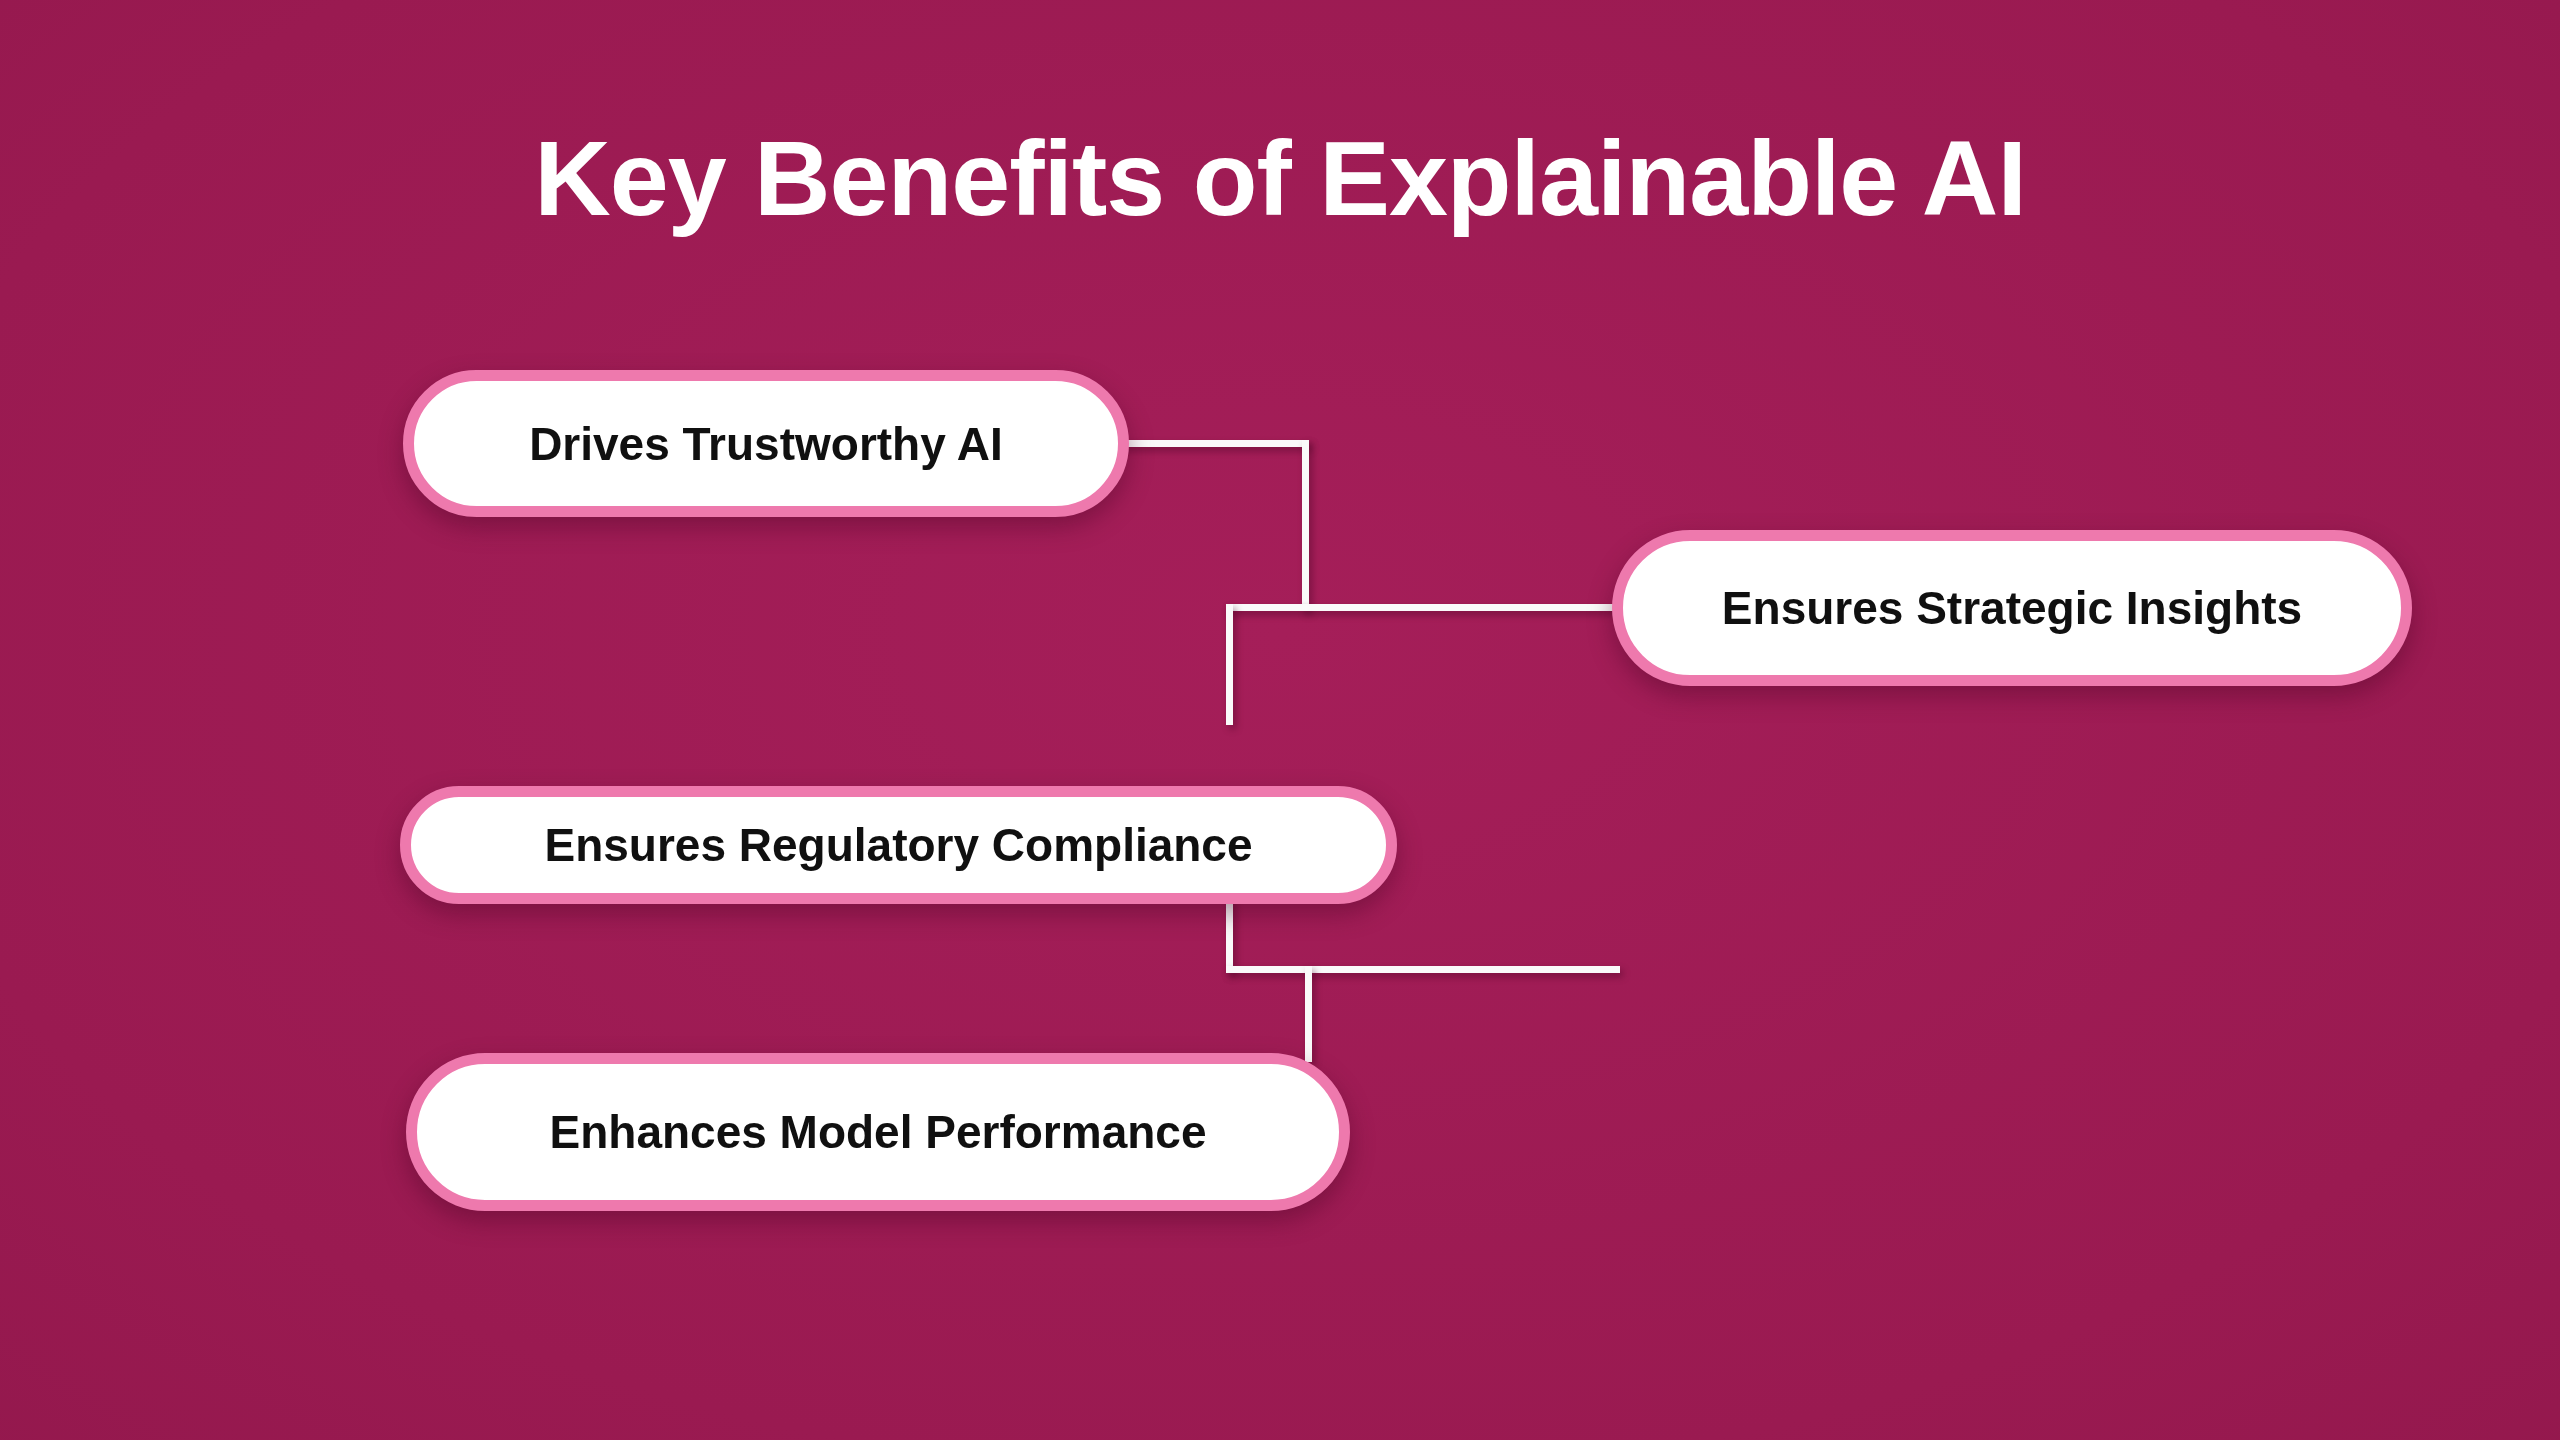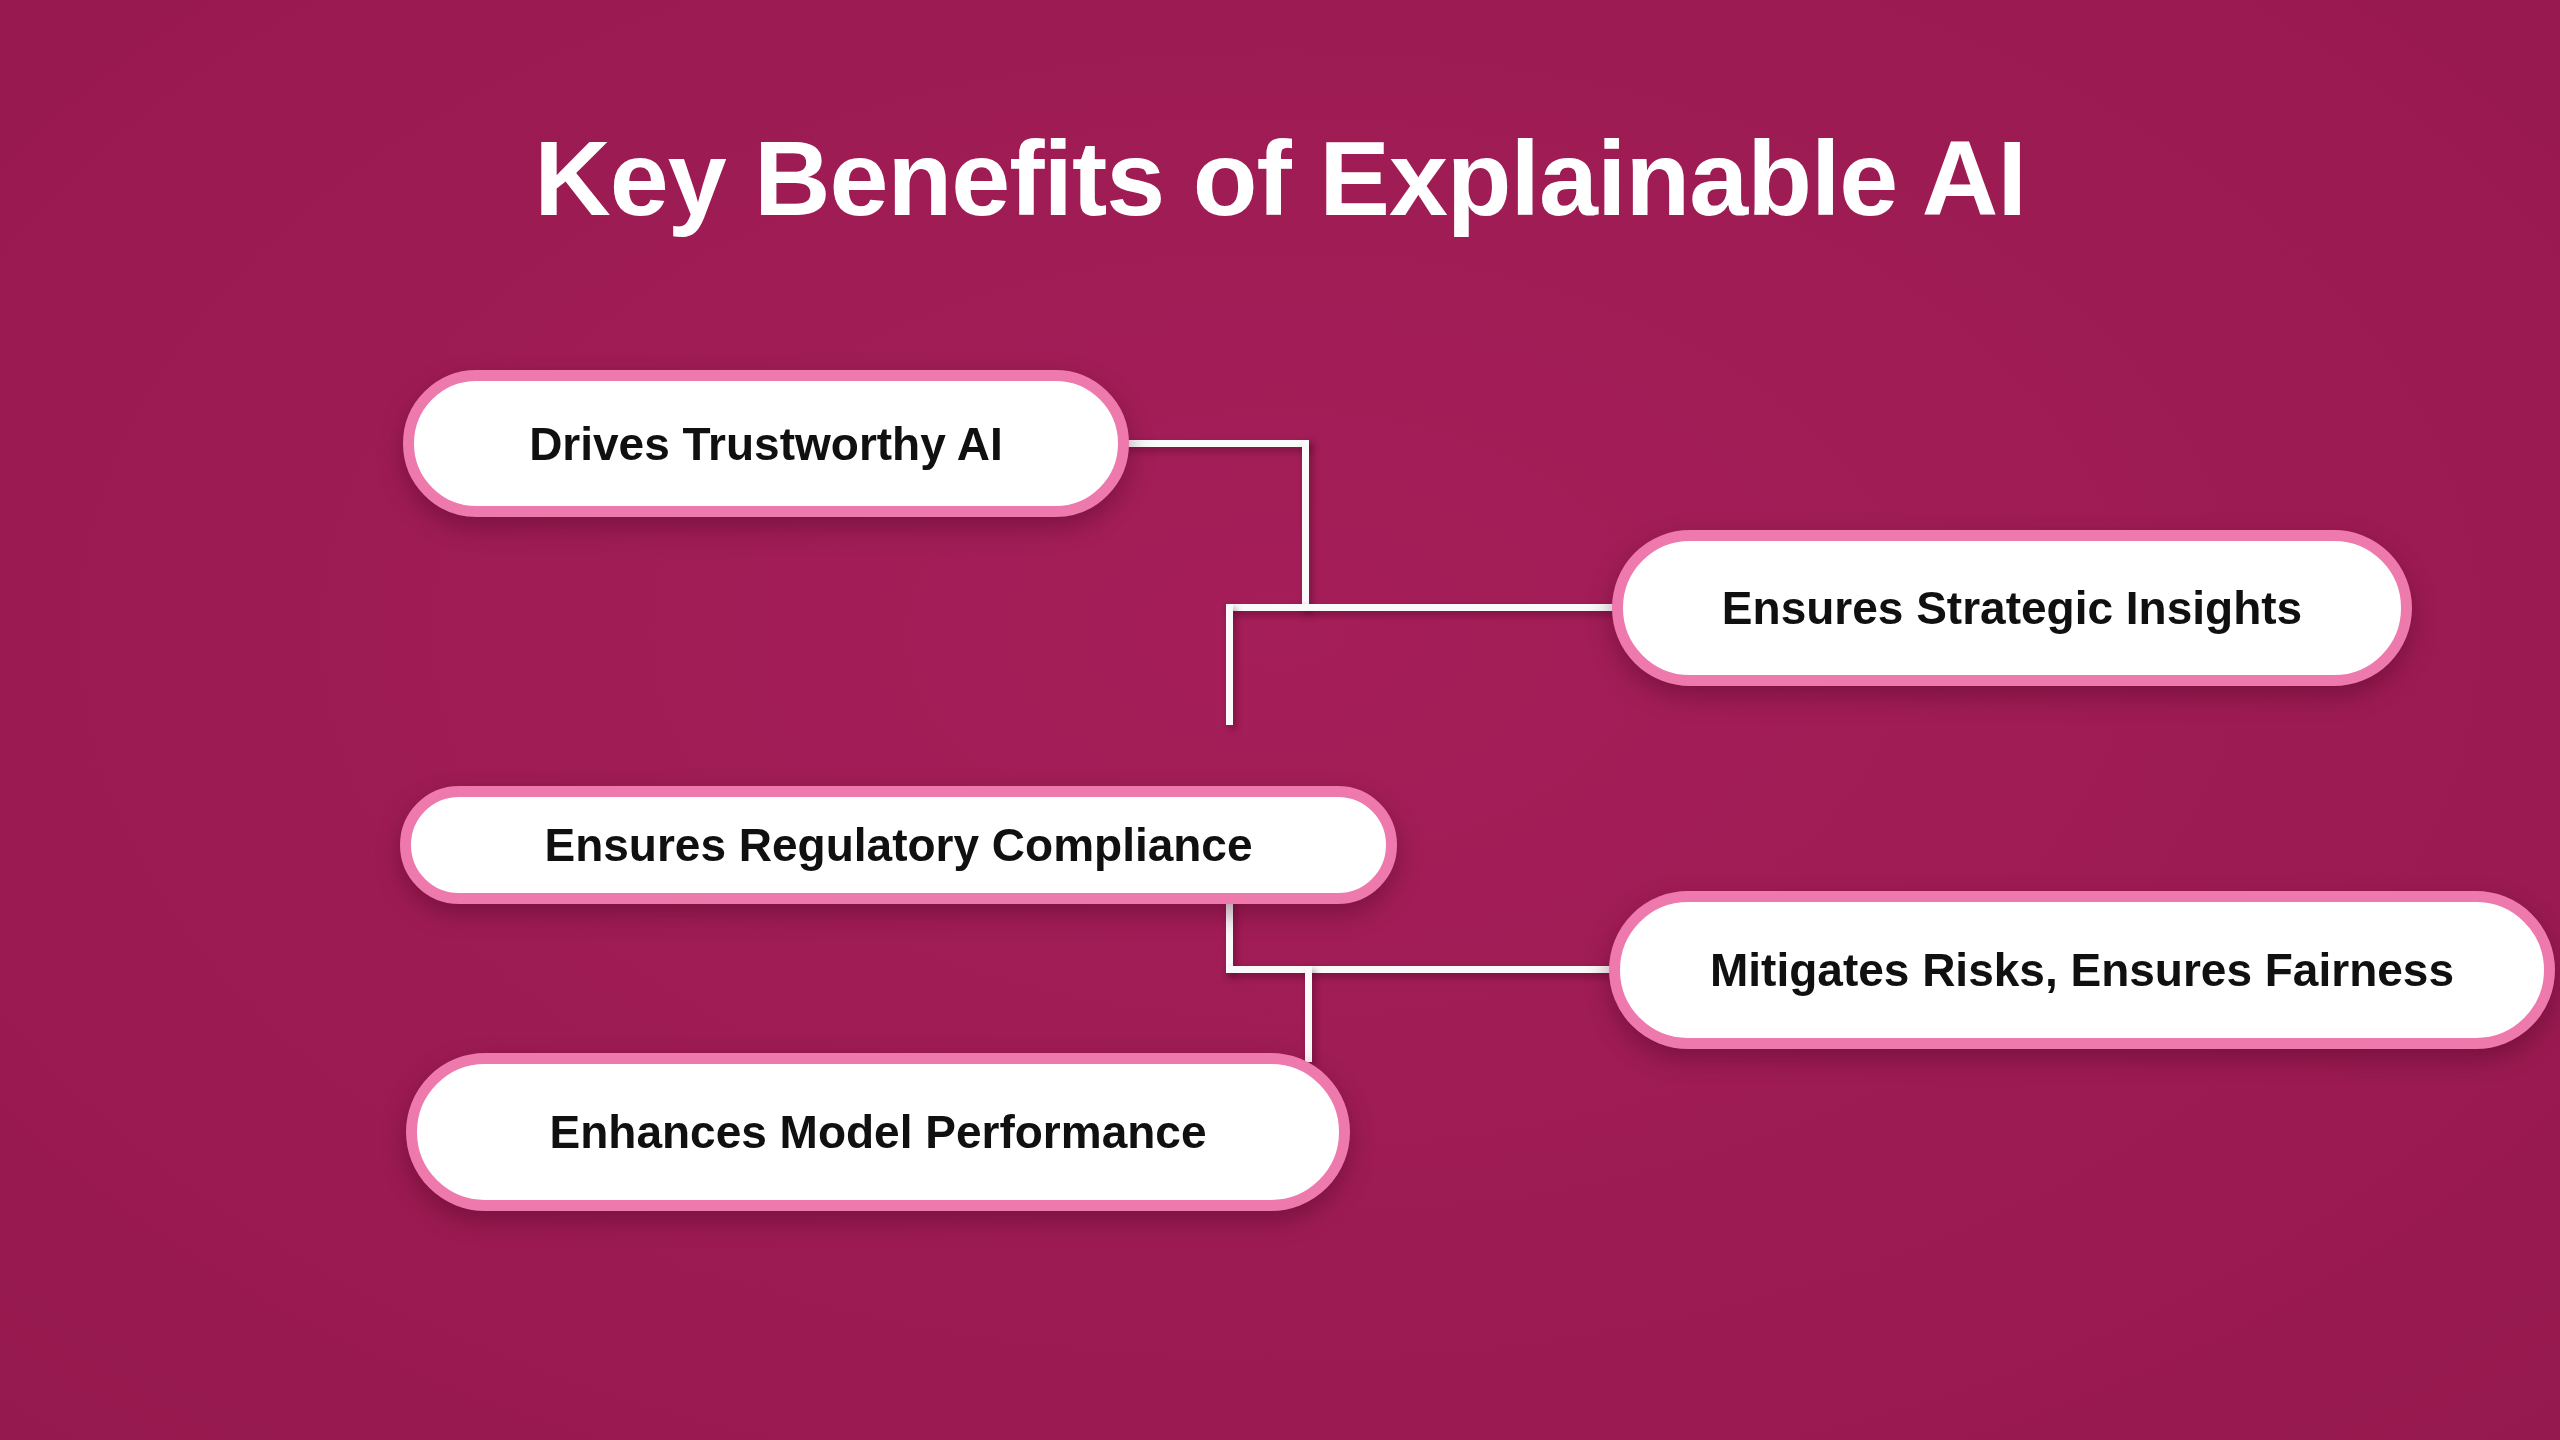--- a/index.html
+++ b/index.html
@@ -99,21 +99,18 @@
   </div>
 
   <div class="pill pill-drives">
     <span class="pill-label">Ensures Strategic Insights</span>
   </div>
 
   <div class="pill pill-ensures">
     <span class="pill-label">Ensures Regulatory Compliance</span>
   </div>
 
-  <div class="pill pill-mitigates">
-    <span class="pill-label">Mitigates Risks, Ensures Fairness</span>
-  </div>
 
   <div class="pill pill-enhances">
     <span class="pill-label">Enhances Model Performance</span>
   </div>
 
 </div>
 
 </body></html>

